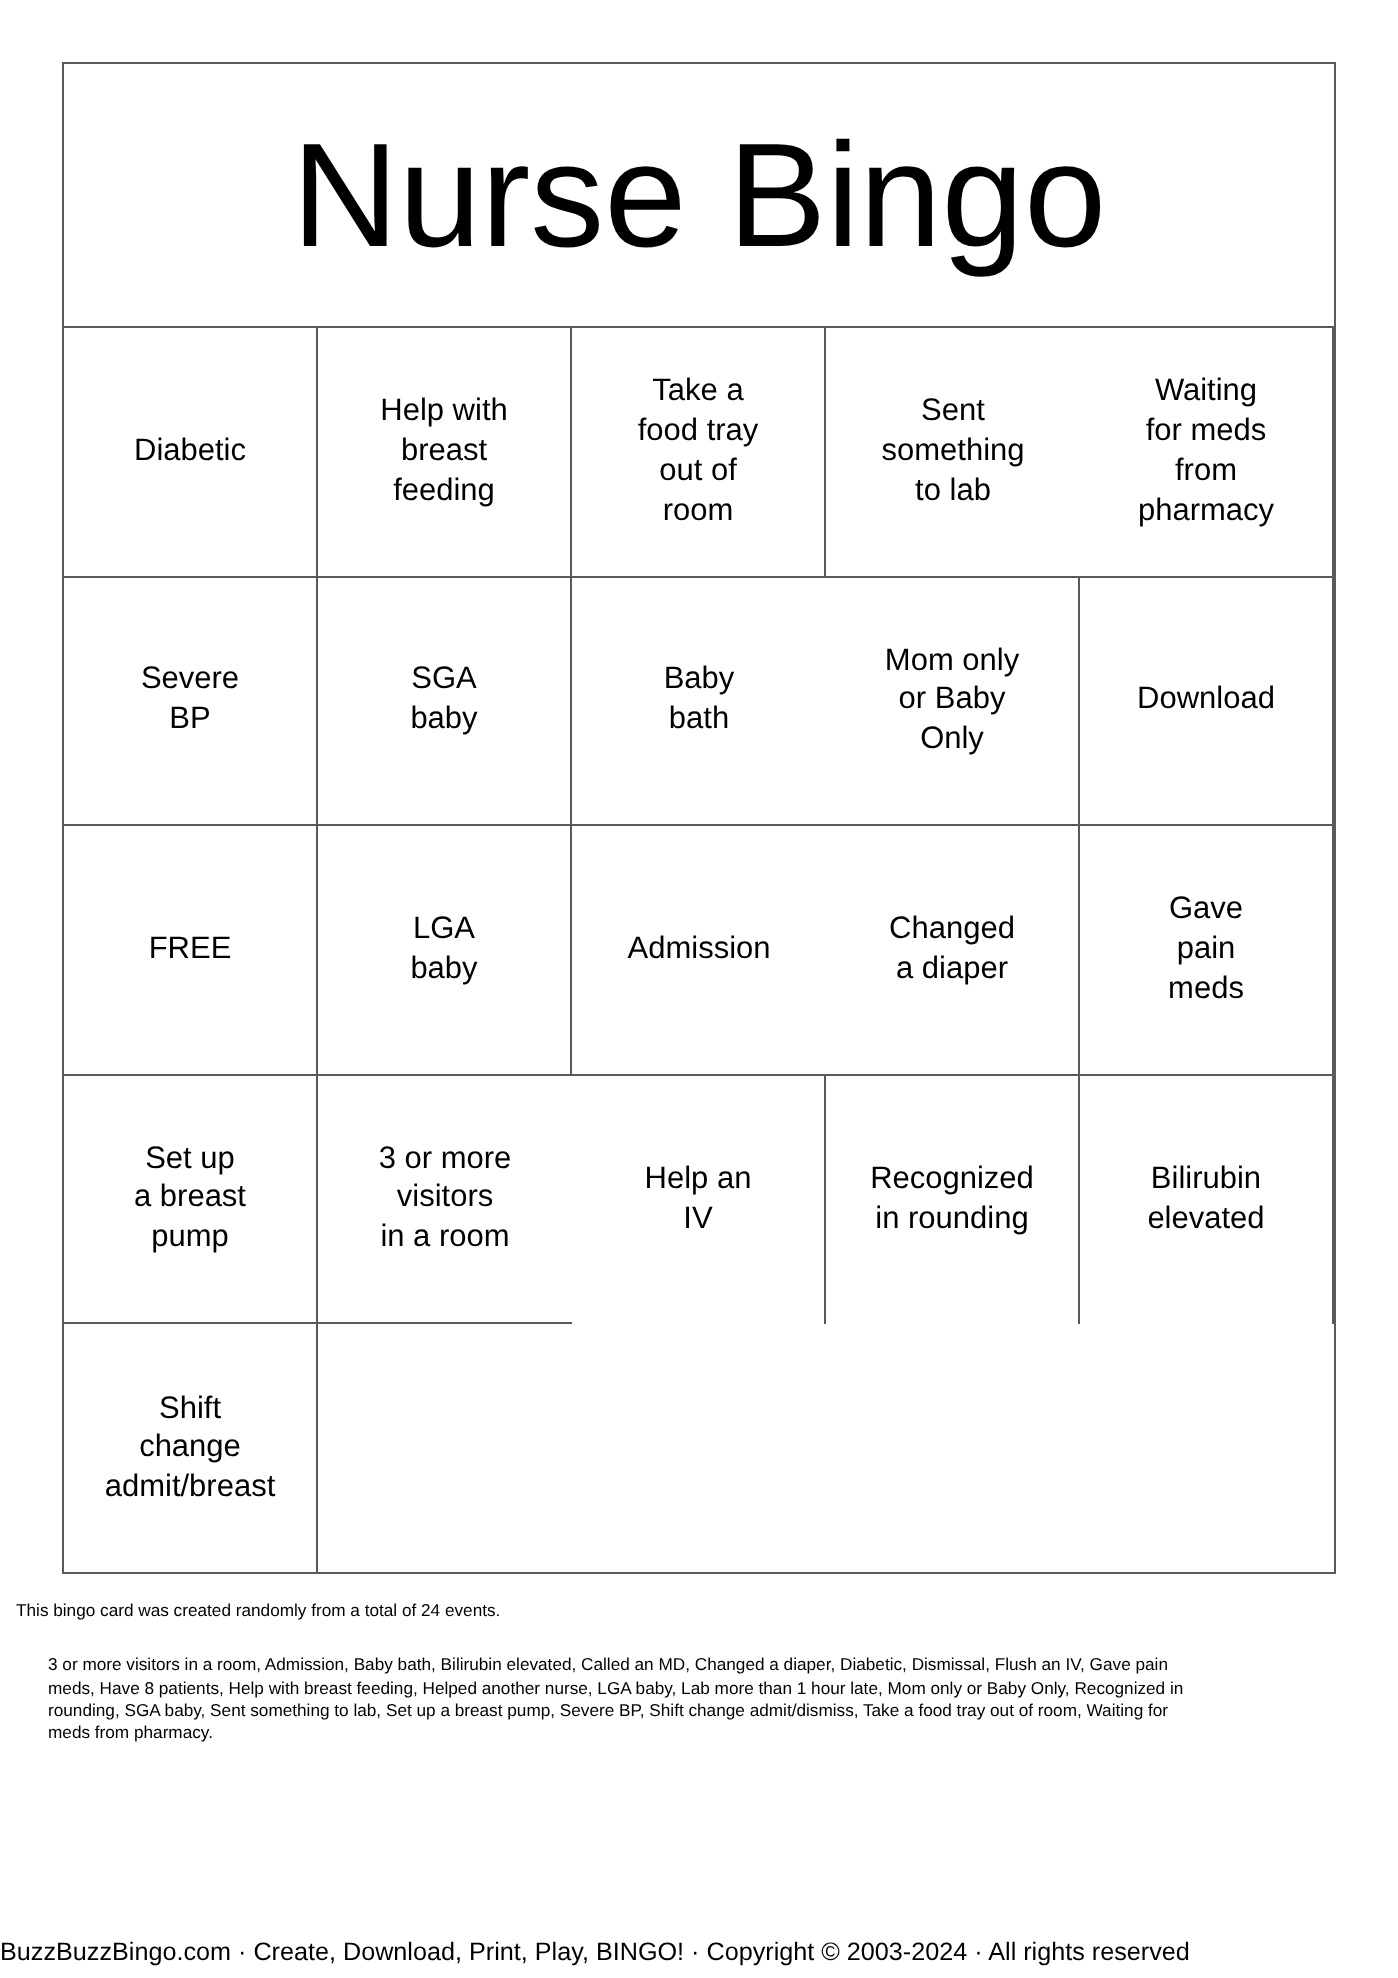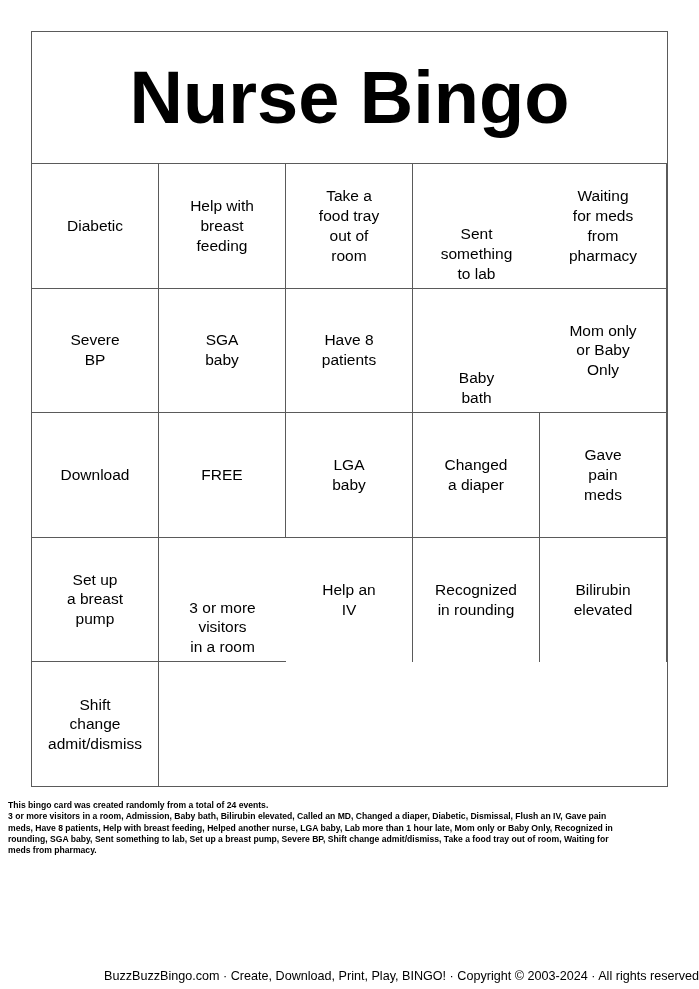--- a/index.html
+++ b/index.html
@@ -39,21 +39,21 @@
     height: 132px;
     box-sizing: border-box;
     border-bottom: 1px solid #5a5a5a;
     display: flex;
     align-items: center;
     justify-content: center;
   }
   .title-text {
     font-size: 74px;
     line-height: 1;
-    font-weight: bold;
+    font-weight: normal;
     letter-spacing: 0px;
     white-space: nowrap;
   }
 
   
   .grid {
     display: grid;
     grid-template-columns: repeat(5, 1fr);
     grid-template-rows: repeat(5, 124.5px);
     width: 100%;
@@ -66,52 +66,51 @@
     display: flex;
     align-items: center;
     justify-content: center;
     text-align: center;
     padding: 4px 6px;
     font-size: 15.5px;
     line-height: 1.28;
     word-break: normal;
     overflow: hidden;
   }
-  .cell.col-last { border-right: none; align-items: flex-end; }
+  .cell.col-last { border-right: none; }
   .cell.row-last { border-bottom: none; }
   .cell .cell-text {
     display: block;
     white-space: pre-line;
   }
 
   
   .fineprint {
     position: absolute;
     left: 8px;
     top: 800px;
     width: 610px;
     font-size: 8.6px;
     line-height: 11.3px;
     color: #000000;
   }
   .fineprint p {
     margin: 0;
-    font-weight: bold;
   }
   .fineprint .events {
-    margin: 0;
+    margin: 16px;
   }
 
   
   .footer {
     position: absolute;
     left: 0;
     top: 969px;
     width: 699px;
-    text-align: right;
+    text-align: left;
     font-size: 12.6px;
     color: #000000;
   }
 </style>
 </head>
 <body>
 
 <div class="page">
 
   <div class="card">
@@ -149,44 +148,43 @@
 pharmacy</span>
         </div>
       <div class="cell">
           <span class="cell-text">Severe
 BP</span>
         </div>
       <div class="cell">
           <span class="cell-text">SGA
 baby</span>
         </div>
-      <div class="cell">
-          <span class="cell-text">Have 8
-patients</span>
-        </div>
       <div class="cell col-last">
           <span class="cell-text">Baby
 bath</span>
         </div>
 
       <div class="cell">
           <span class="cell-text">Mom only
 or Baby
 Only</span>
         </div>
       <div class="cell">
           <span class="cell-text">Download</span>
         </div>
       <div class="cell">
           <span class="cell-text">FREE</span>
         </div>
       <div class="cell">
           <span class="cell-text">LGA
 baby</span>
         </div>
+      <div class="cell col-last">
+          <span class="cell-text">Admission</span>
+        </div>
 
       <div class="cell">
           <span class="cell-text">Changed
 a diaper</span>
         </div>
       <div class="cell">
           <span class="cell-text">Gave
 pain
 meds</span>
         </div>
@@ -209,21 +207,21 @@
           <span class="cell-text">Recognized
 in rounding</span>
         </div>
       <div class="cell row-last">
           <span class="cell-text">Bilirubin
 elevated</span>
         </div>
       <div class="cell row-last">
           <span class="cell-text">Shift
 change
-admit/dismiss</span>
+admit/breast</span>
         </div>
     </div>
 
   </div>
 
   <div class="fineprint">
     <p>This bingo card was created randomly from a total of 24 events.</p>
     <p class="events">3 or more visitors in a room, Admission, Baby bath, Bilirubin elevated, Called an MD, Changed a diaper, Diabetic, Dismissal, Flush an IV, Gave pain meds, Have 8 patients, Help with breast feeding, Helped another nurse, LGA baby, Lab more than 1 hour late, Mom only or Baby Only, Recognized in rounding, SGA baby, Sent something to lab, Set up a breast pump, Severe BP, Shift change admit/dismiss, Take a food tray out of room, Waiting for meds from pharmacy.</p>
   </div>
 

